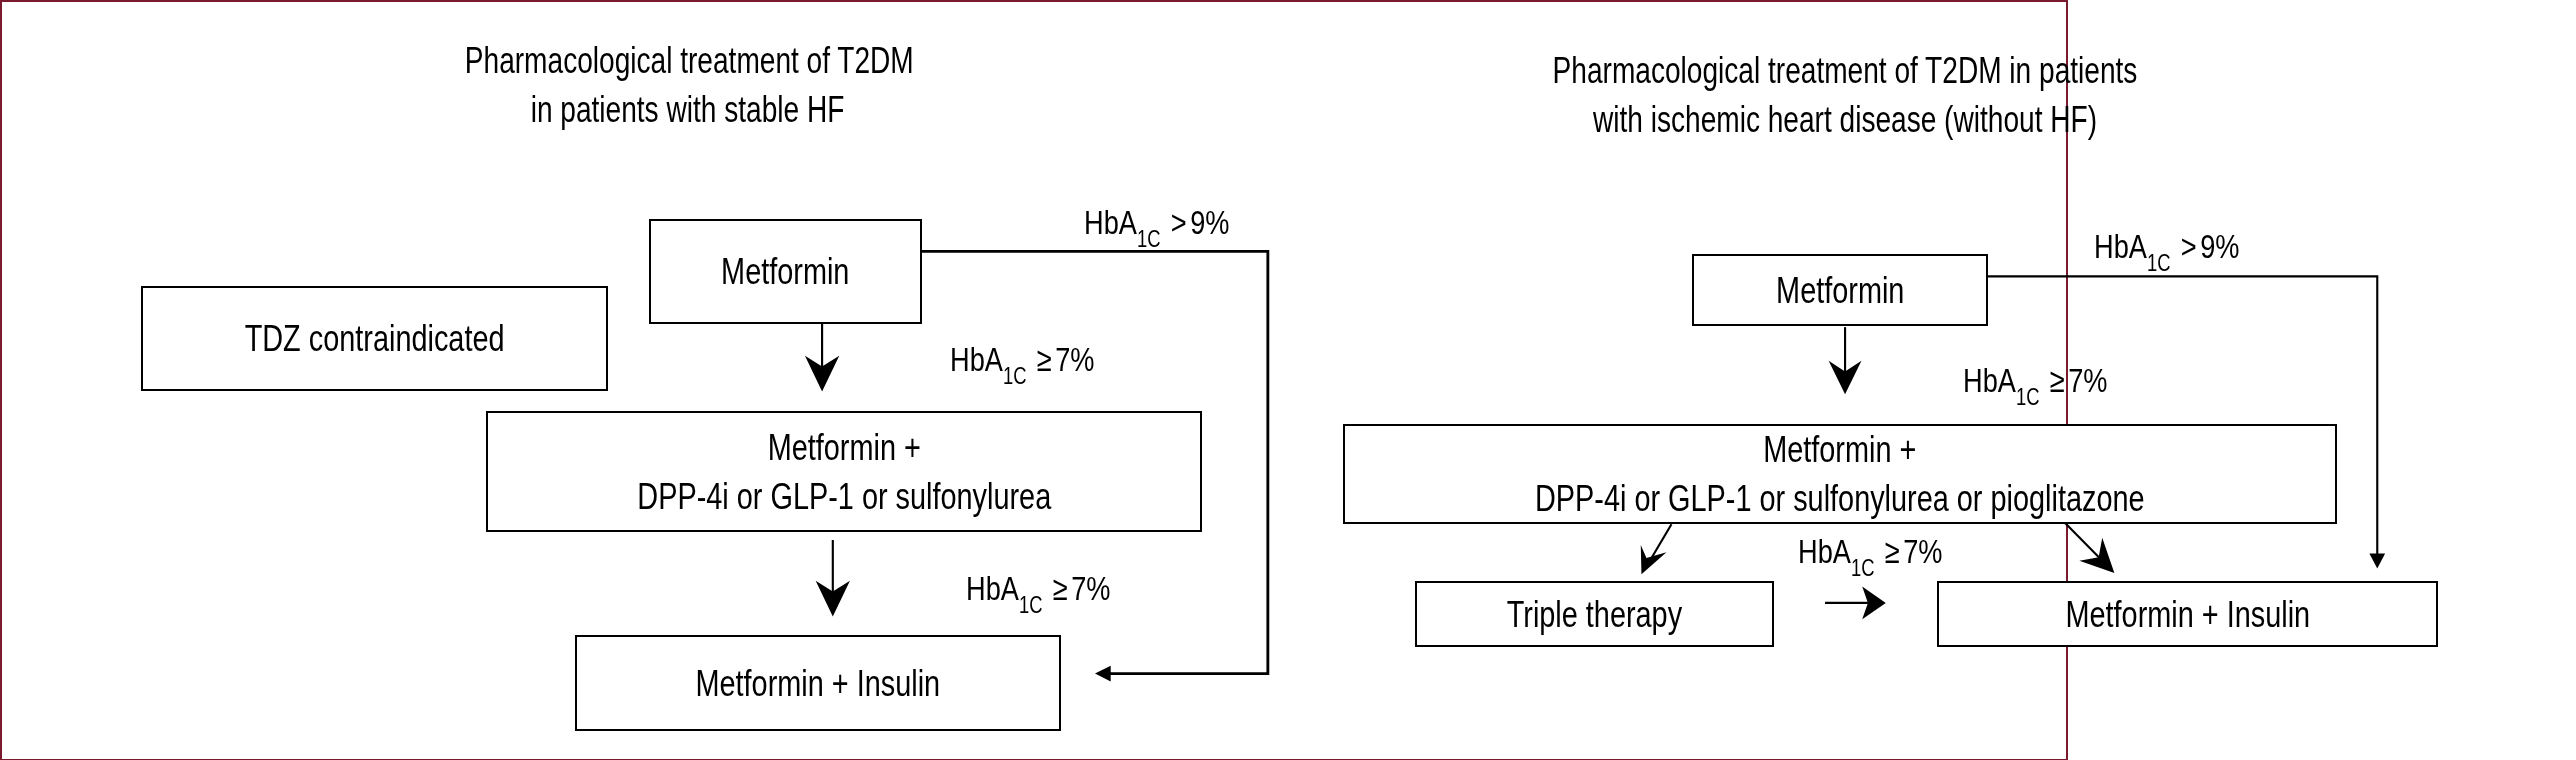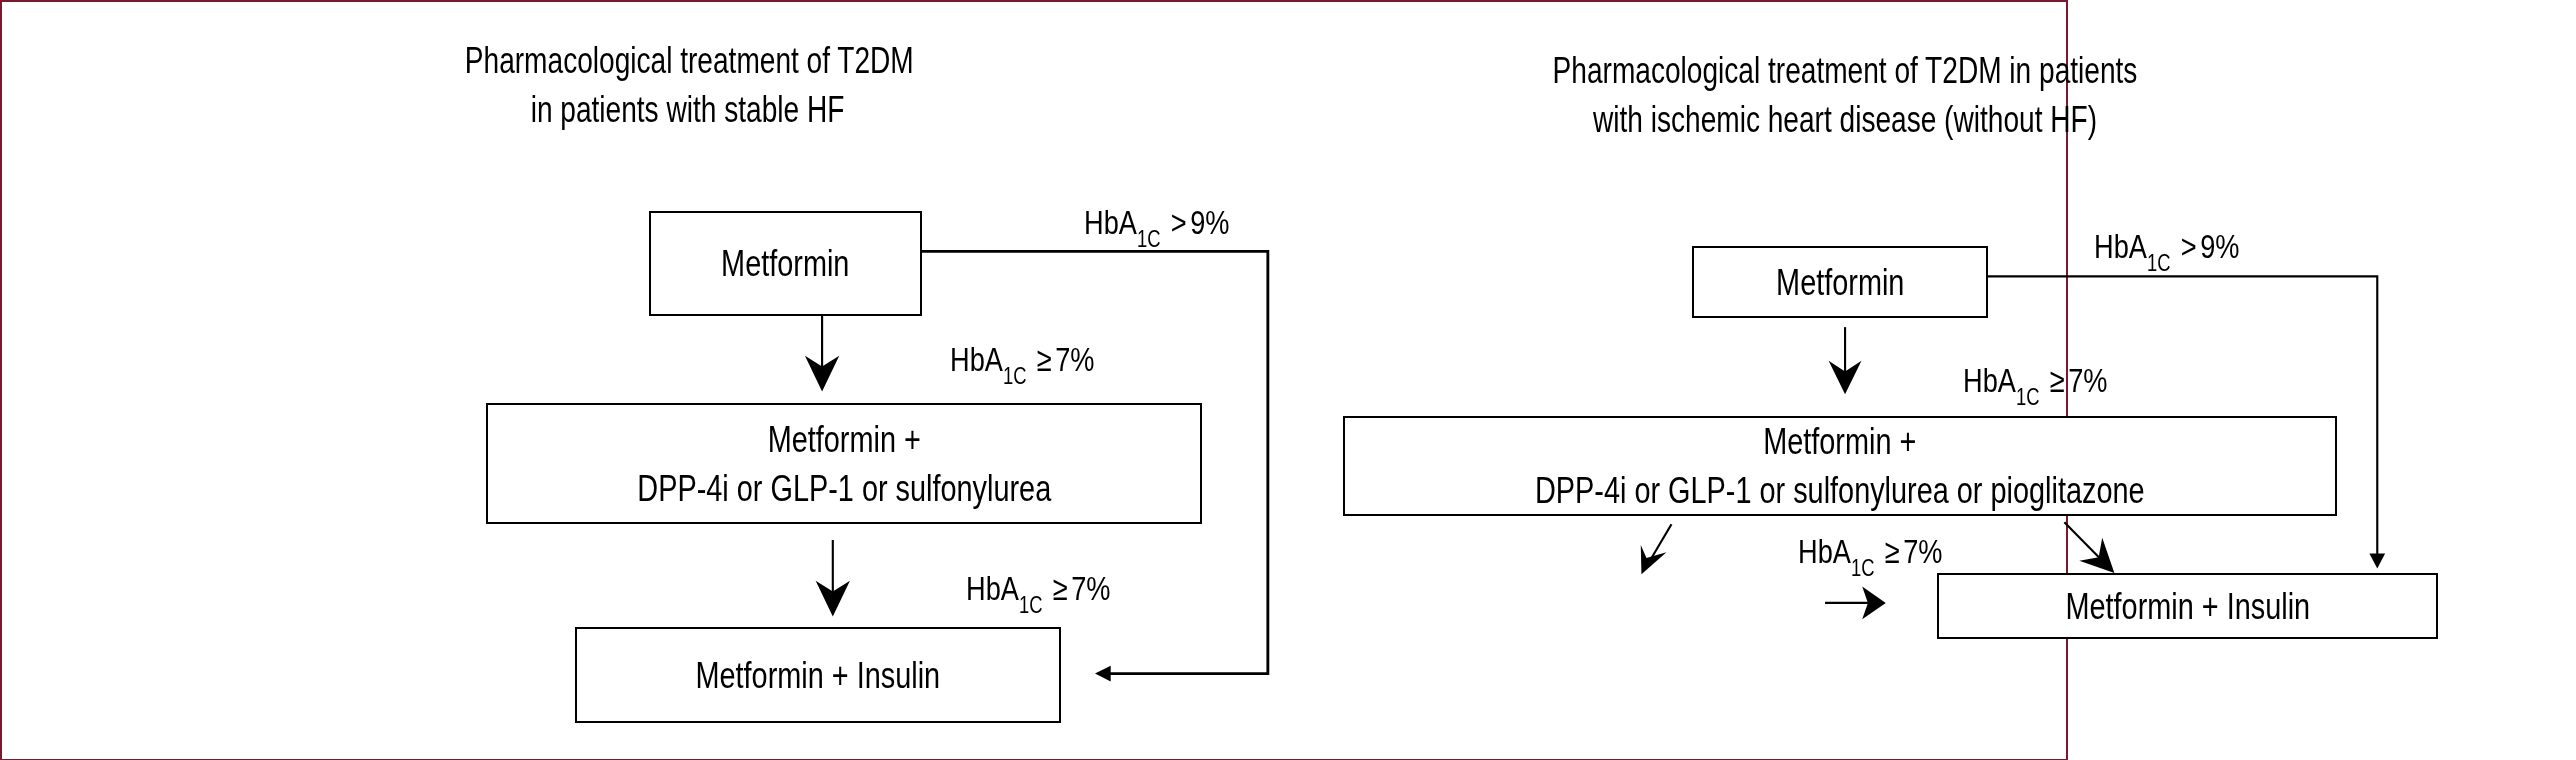--- a/index.html
+++ b/index.html
@@ -39,20 +39,21 @@
     transform-origin: left top;
   }
   .cond .sub { font-size: 23px; position: relative; top: 13px; margin-right: 13px; }
   .cond .sym { margin-right: 4.3px; }
   .box {
     position: absolute;
     box-sizing: border-box;
     border: 2.9px solid #000;
     display: flex; align-items: center; justify-content: center;
     background: #fff;
+    margin-top: 8px;
   }
 </style>
 </head>
 <body>
 
 <div id="frame">
 
   <svg id="diagram" width="2576" height="761" viewBox="0 0 3606 1065">
     <defs>
       <marker id="barb" markerWidth="12" markerHeight="12" refX="10" refY="6" orient="auto" markerUnits="userSpaceOnUse" viewBox="0 0 12 12">
@@ -98,20 +99,23 @@
       <line x1="2552" y1="841" x2="2620" y2="841" stroke="#000" stroke-width="3"></line>
       <polygon points="2637,841 2604,818 2612,841 2604,864" fill="#000"></polygon>
     </g>
   </svg>
 
   <div class="lbl title" style="left:400px; top:34px; width:571px;">
     <div>Pharmacological treatment of T2DM</div>
     <div>in patients with stable HF</div>
   </div>
 
+  <div class="box" style="left:139px; top:276px; width:467px; height:105px;">
+    <div class="lbl boxtext" style="position:static;">TDZ contraindicated</div>
+  </div>
 
   <div class="box" style="left:647px; top:209px; width:273px; height:105px;">
     <div class="lbl boxtext" style="position:static;">Metformin</div>
   </div>
 
   <div class="box" style="left:484px; top:401px; width:716px; height:121px;">
     <div class="lbl boxtext" style="position:static;">
       <div>Metformin +</div>
       <div>DPP-4i or GLP-1 or sulfonylurea</div>
     </div>
@@ -142,20 +146,23 @@
     <div class="lbl boxtext" style="position:static;">Metformin</div>
   </div>
 
   <div class="box" style="left:1341px; top:414px; width:994px; height:100px;">
     <div class="lbl boxtext" style="position:static;">
       <div>Metformin +</div>
       <div>DPP-4i or GLP-1 or sulfonylurea or pioglitazone</div>
     </div>
   </div>
 
+  <div class="box" style="left:1413px; top:571px; width:359px; height:66px;">
+    <div class="lbl boxtext" style="position:static;">Triple therapy</div>
+  </div>
 
   <div class="box" style="left:1935px; top:571px; width:501px; height:66px;">
     <div class="lbl boxtext" style="position:static;">Metformin + Insulin</div>
   </div>
 
   <div class="lbl cond" style="left:2092px; top:227px;">
     <span>HbA</span><span class="sub">1C</span><span class="sym">&gt;</span><span>9%</span>
   </div>
 
   <div class="lbl cond" style="left:1961px; top:361px;">

